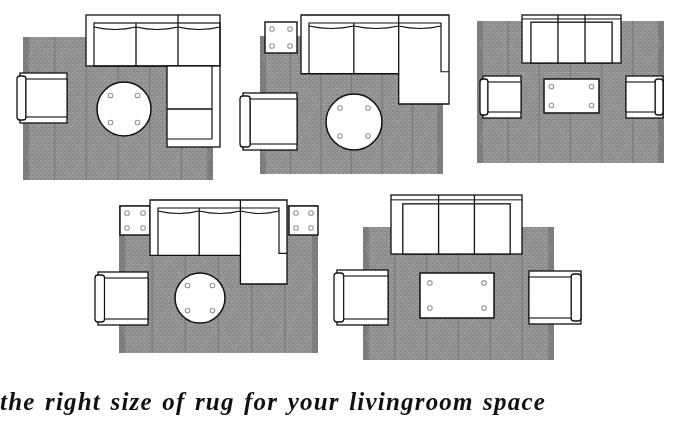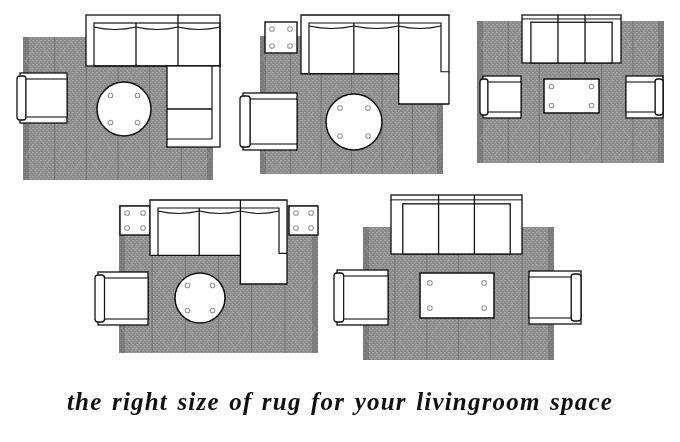--- a/index.html
+++ b/index.html
@@ -1,19 +1,19 @@
 <!DOCTYPE html>
 <html><head>
 <meta charset="utf-8">
 <style>
   html, body { margin: 0; padding: 0; background: #ffffff; }
   body { width: 680px; height: 442px; position: relative; overflow: hidden; }
   #canvas { position: absolute; left: 0; top: 0; width: 680px; height: 442px; }
   .caption {
-    position: absolute; left: 0; top: 388px; width: 680px; text-align: center;
+    position: absolute; left: 0; top: 388px; width: 680px; 
     font-family: "Liberation Serif", "DejaVu Serif", serif; font-style: italic; font-weight: bold;
     font-size: 25px; color: #111111; letter-spacing: 1.2px; word-spacing: 2px;
   }
 </style>
 </head>
 <body>
 
 <svg id="canvas" xmlns="http://www.w3.org/2000/svg" width="680" height="442" viewBox="0 0 680 442">
   <defs>
     <pattern id="weave" width="4" height="4" patternUnits="userSpaceOnUse">

